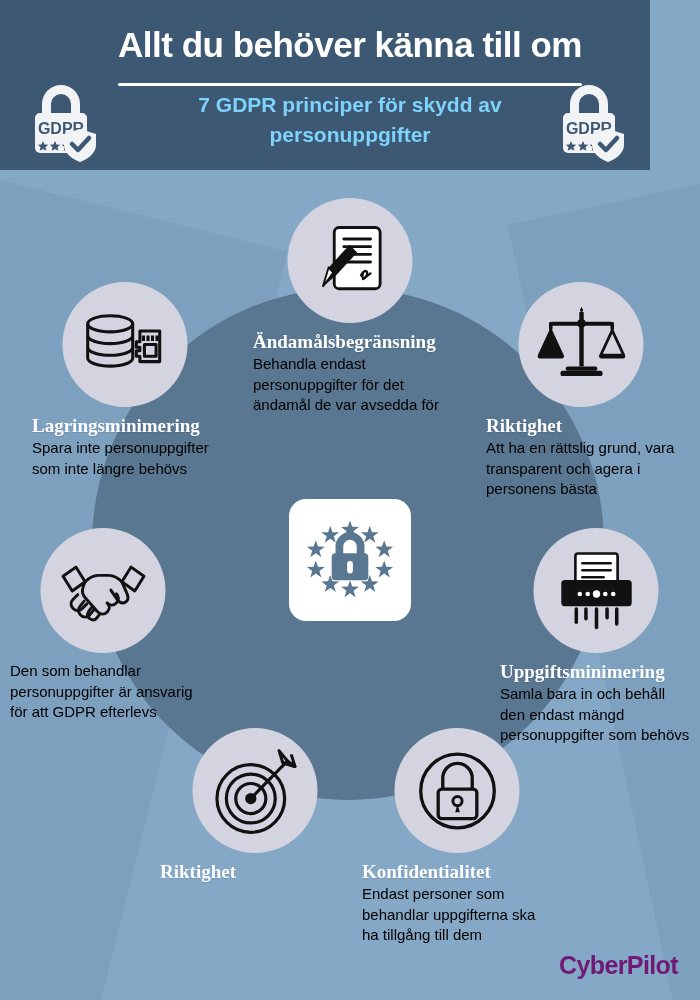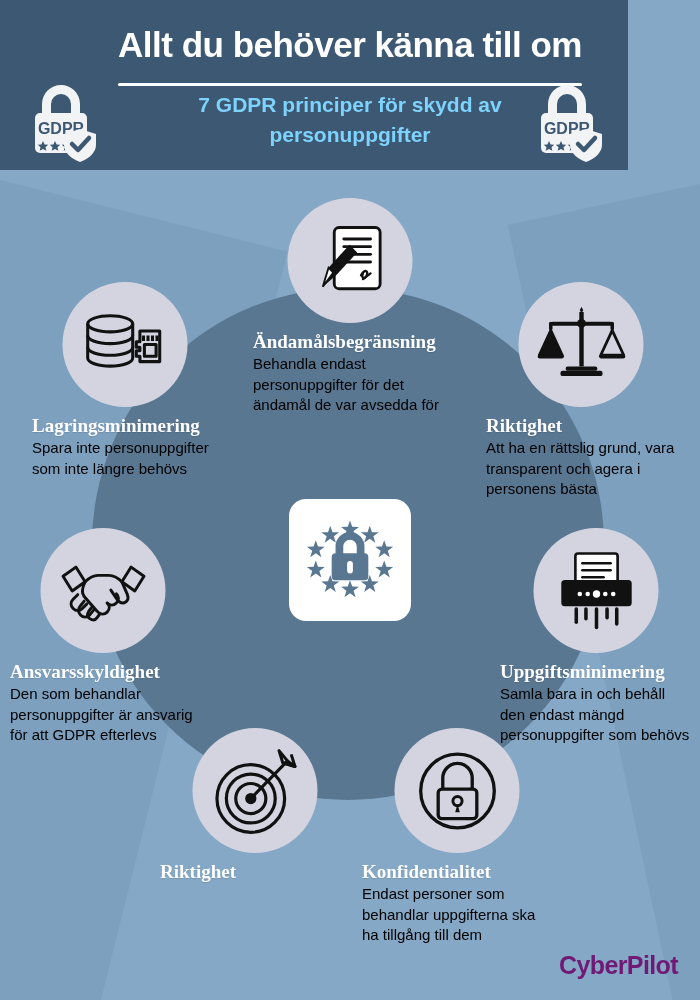--- a/index.html
+++ b/index.html
@@ -24,21 +24,21 @@
     transform:rotate(-12deg);transform-origin:top right;
   }
   .bg-bigcircle{
     position:absolute;left:92px;top:288px;width:512px;height:512px;
     border-radius:50%;background:#5a7792;
   }
 
   
   .header{
     position:absolute;left:0;top:0;width:628px;height:170px;
-    background:#3d5872;z-index:5;
+    background:#3d5872;z-index:5;padding-left:22px;
   }
   .header-title{
     position:absolute;left:0;top:24px;width:700px;text-align:center;
     color:#ffffff;font-size:35px;font-weight:bold;letter-spacing:-0.5px;
     line-height:42px;
   }
   .header-rule{
     position:absolute;left:118px;top:83px;width:464px;height:3px;
     background:#ffffff;border-radius:2px;
   }
@@ -225,21 +225,20 @@
           <path d="M70 30 l6 14 c2 5 -1 9 -5 9 c-3 0 -5 -2 -7 -5 l-6 -9"></path>
           <path d="M30 30 c-3 6 -4 12 -1 16 l14 16 c3 4 8 4 11 1 c3 -3 3 -7 0 -10"></path>
           <path d="M54 53 c3 3 7 3 10 0 c3 -3 3 -7 0 -10"></path>
           <path d="M22 44 l-5 5 c-3 3 -3 7 0 10 c3 3 7 3 10 0 l5 -5"></path>
           <path d="M29 51 l-4 5 c-3 3 -3 7 0 10 c3 3 7 3 10 0 l4 -5"></path>
           <path d="M37 58 l-3 4 c-2 3 -2 6 1 8 c3 2 6 2 8 -1 l3 -4"></path>
         </g>
       </svg>
     </div>
     <div class="txt">
-      <div class="ttl">Ansvarsskyldighet</div>
       <div class="desc">Den som behandlar personuppgifter är ansvarig för att GDPR efterlevs</div>
     </div>
   </div>
 
   <div class="node" id="node-datamin">
     <div class="bubble">
       <svg viewBox="0 0 100 92" width="88" height="81">
         <rect x="26" y="4" width="48" height="34" rx="3" fill="#ffffff" stroke="#111" stroke-width="3"></rect>
         <g stroke="#111" stroke-width="3" stroke-linecap="round">
           <line x1="34" y1="15" x2="66" y2="15"></line>

